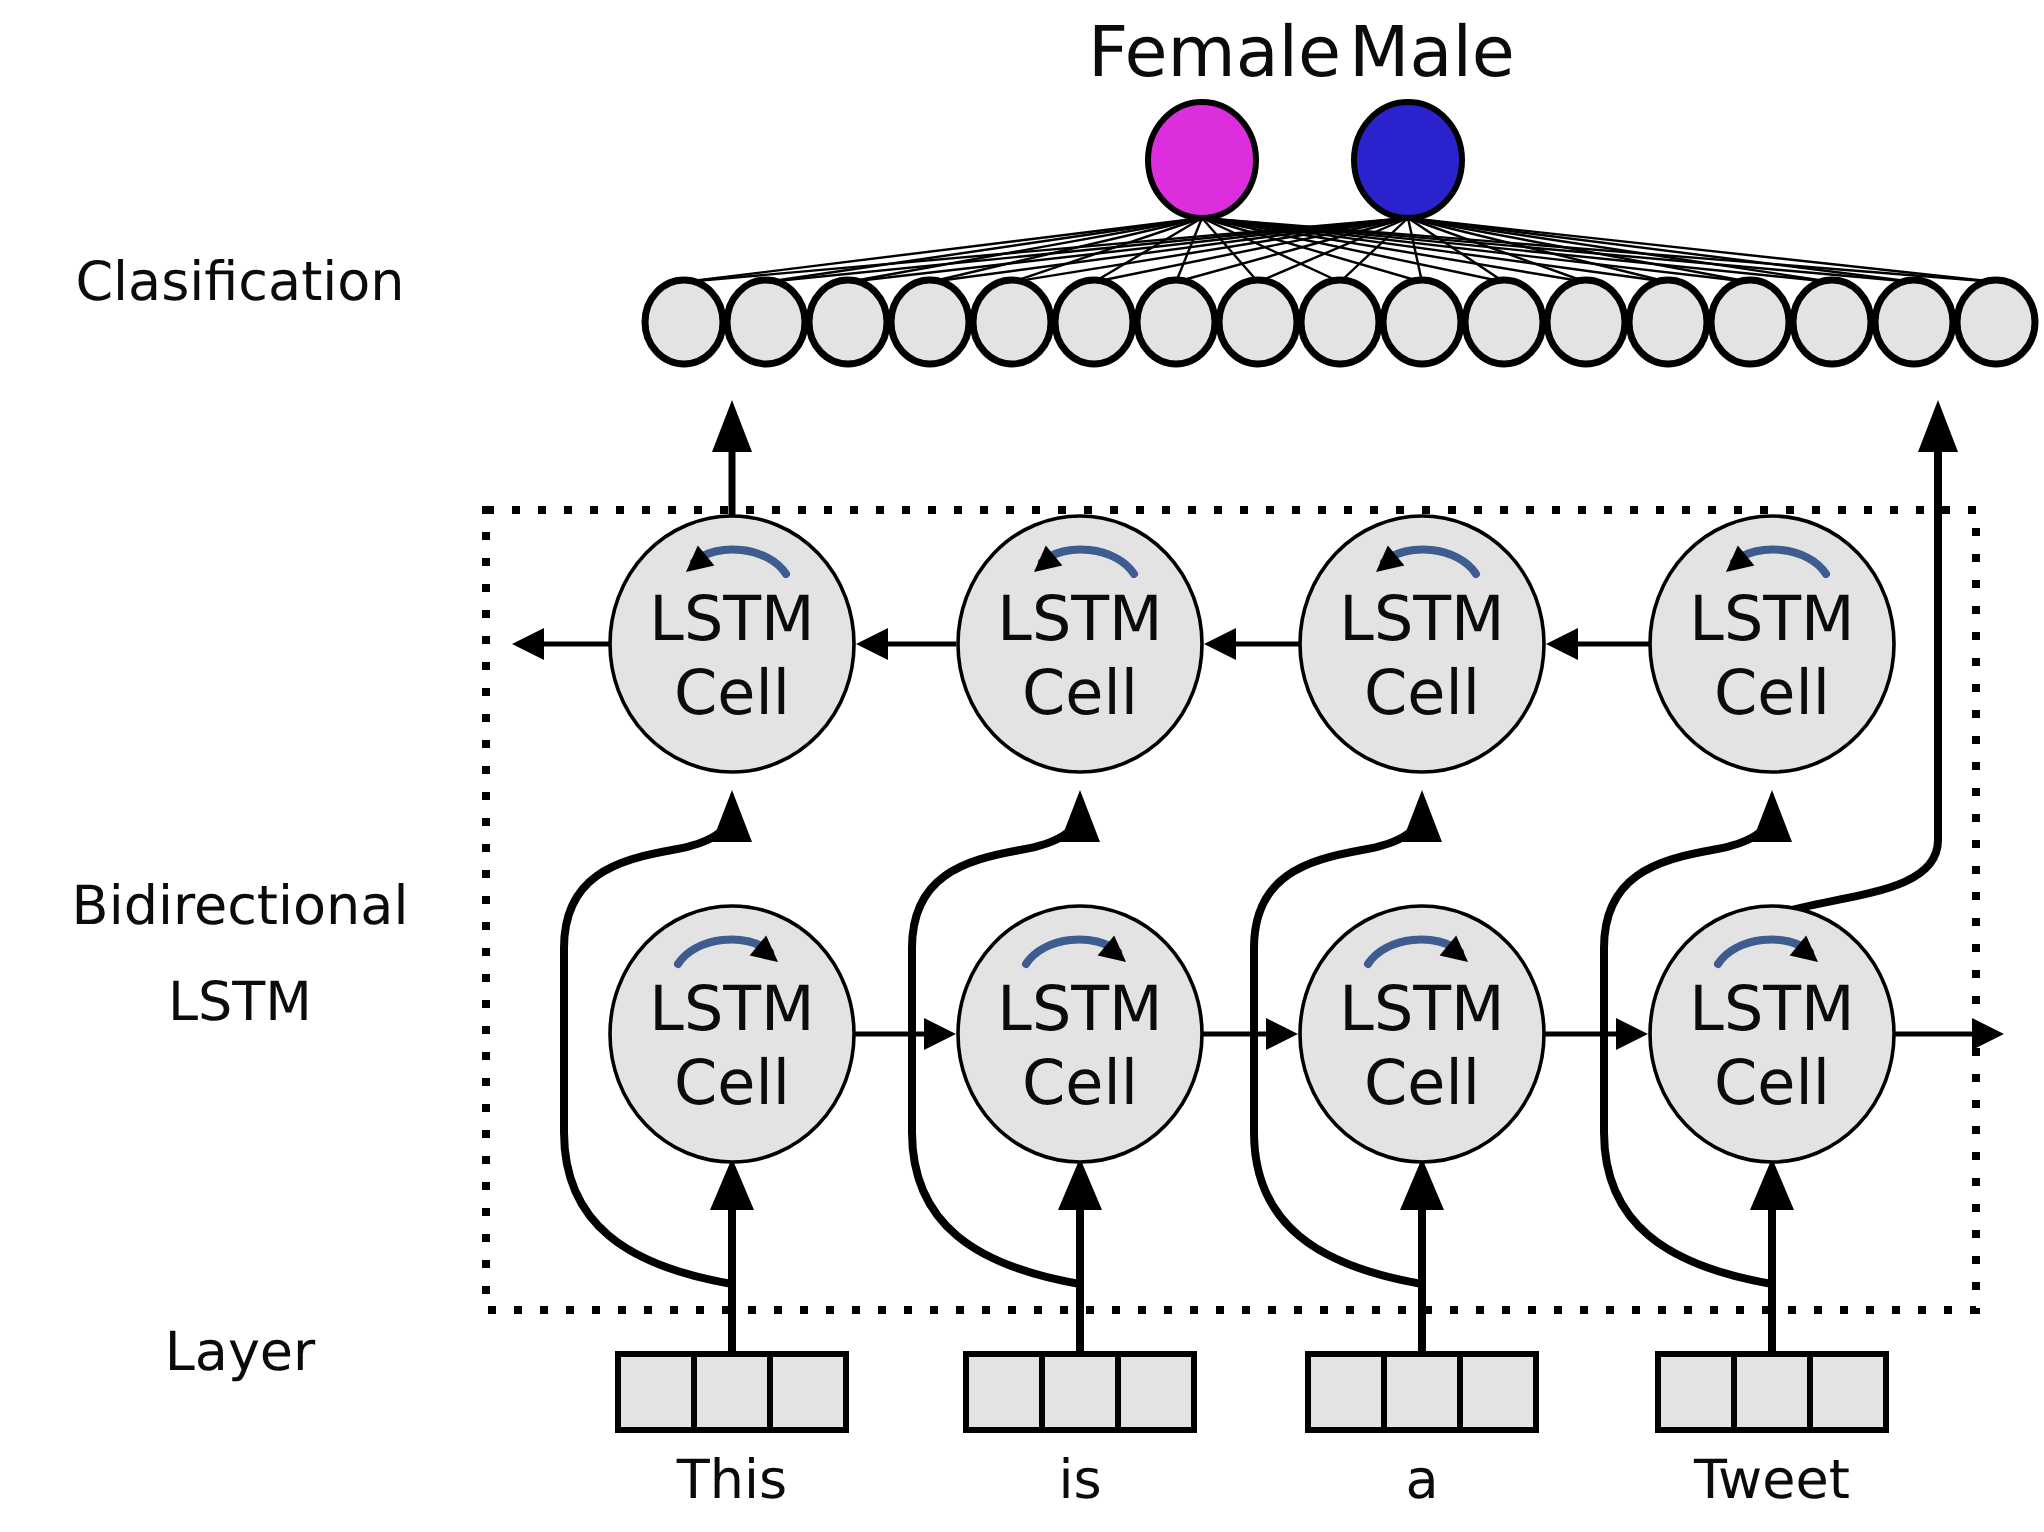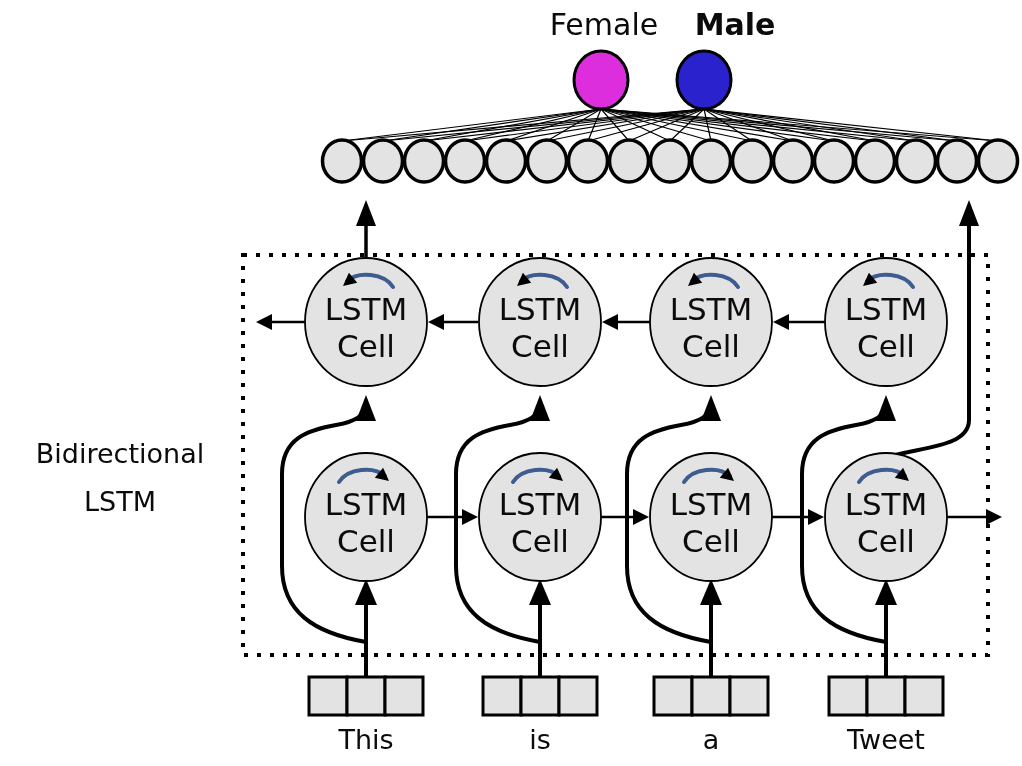--- a/index.html
+++ b/index.html
@@ -18,45 +18,47 @@
     text-align: center;
     font-size: 27px;
     color: #0b0b0b;
   }
   .side-label.two-line { line-height: 48px; }
   .side-label.two-line.tight { line-height: 45px; }
   .class-label {
     position: absolute;
     width: 120px;
     text-align: center;
-    font-size: 30px;
+    font-size: 35px;
     color: #0b0b0b;
   }
   svg text {
     font-family: "DejaVu Sans", "Liberation Sans", sans-serif;
     fill: #0b0b0b;
   }
 </style>
 </head>
 <body>
 
 <div class="stage">
 
+  <div class="side-label" style="left:0; top:126;  top:126px;">Clasification</div>
 
   <div class="side-label two-line" style="left:0; top:402px;margin-top:28px;">
     <div>Bidirectional</div>
     <div>LSTM</div>
   </div>
 
   <div class="side-label two-line tight" style="left:0; top:654px;">
+    <div>Layer</div>
   </div>
 
   <div class="class-label" style="left:544px; top:7px;">Female</div>
 
-  <div class="class-label" style="left:675px; top:7px;font-weight:bold;">Male</div>
+  <div class="class-label" style="left:656px; top:7px;">Male</div>
 
   <svg id="net" width="1022" height="766" viewBox="0 0 1022 766">
       <line x1="601" y1="109" x2="342" y2="141" stroke="#000000" stroke-width="1.2"></line>
       <line x1="601" y1="109" x2="383" y2="141" stroke="#000000" stroke-width="1.2"></line>
       <line x1="601" y1="109" x2="424" y2="141" stroke="#000000" stroke-width="1.2"></line>
       <line x1="601" y1="109" x2="465" y2="141" stroke="#000000" stroke-width="1.2"></line>
       <line x1="601" y1="109" x2="506" y2="141" stroke="#000000" stroke-width="1.2"></line>
       <line x1="601" y1="109" x2="547" y2="141" stroke="#000000" stroke-width="1.2"></line>
       <line x1="601" y1="109" x2="588" y2="141" stroke="#000000" stroke-width="1.2"></line>
       <line x1="601" y1="109" x2="629" y2="141" stroke="#000000" stroke-width="1.2"></line>

